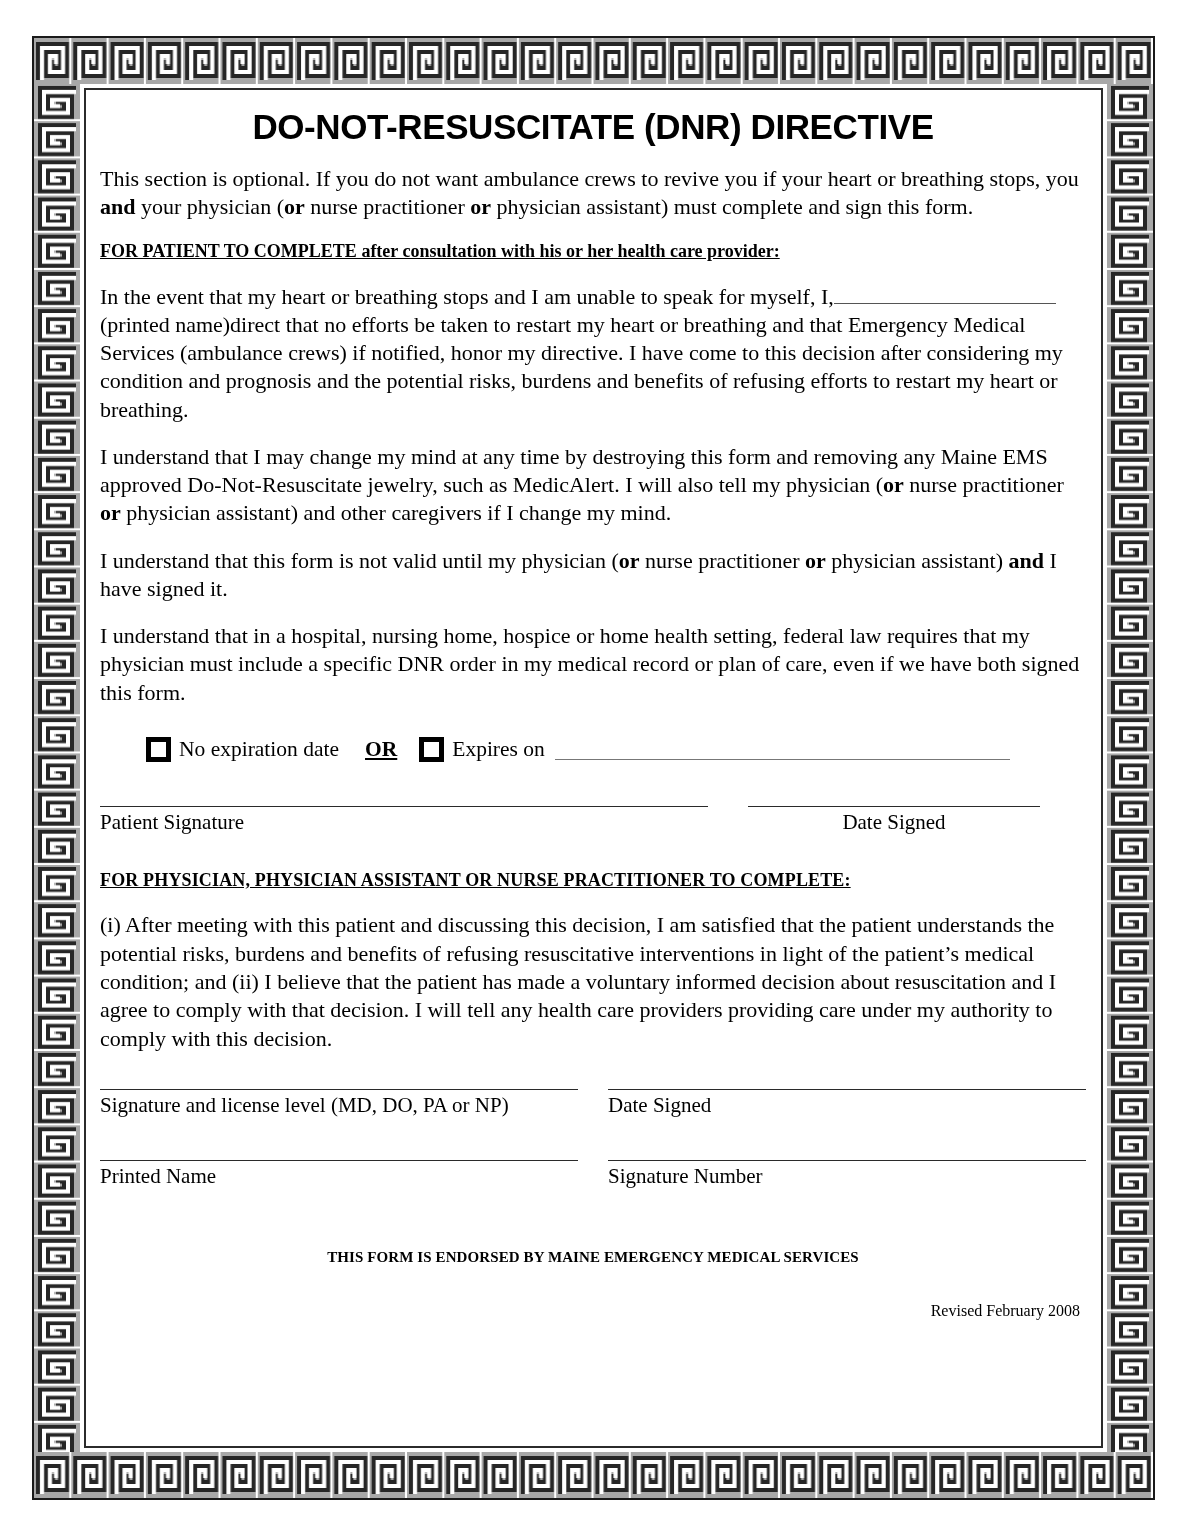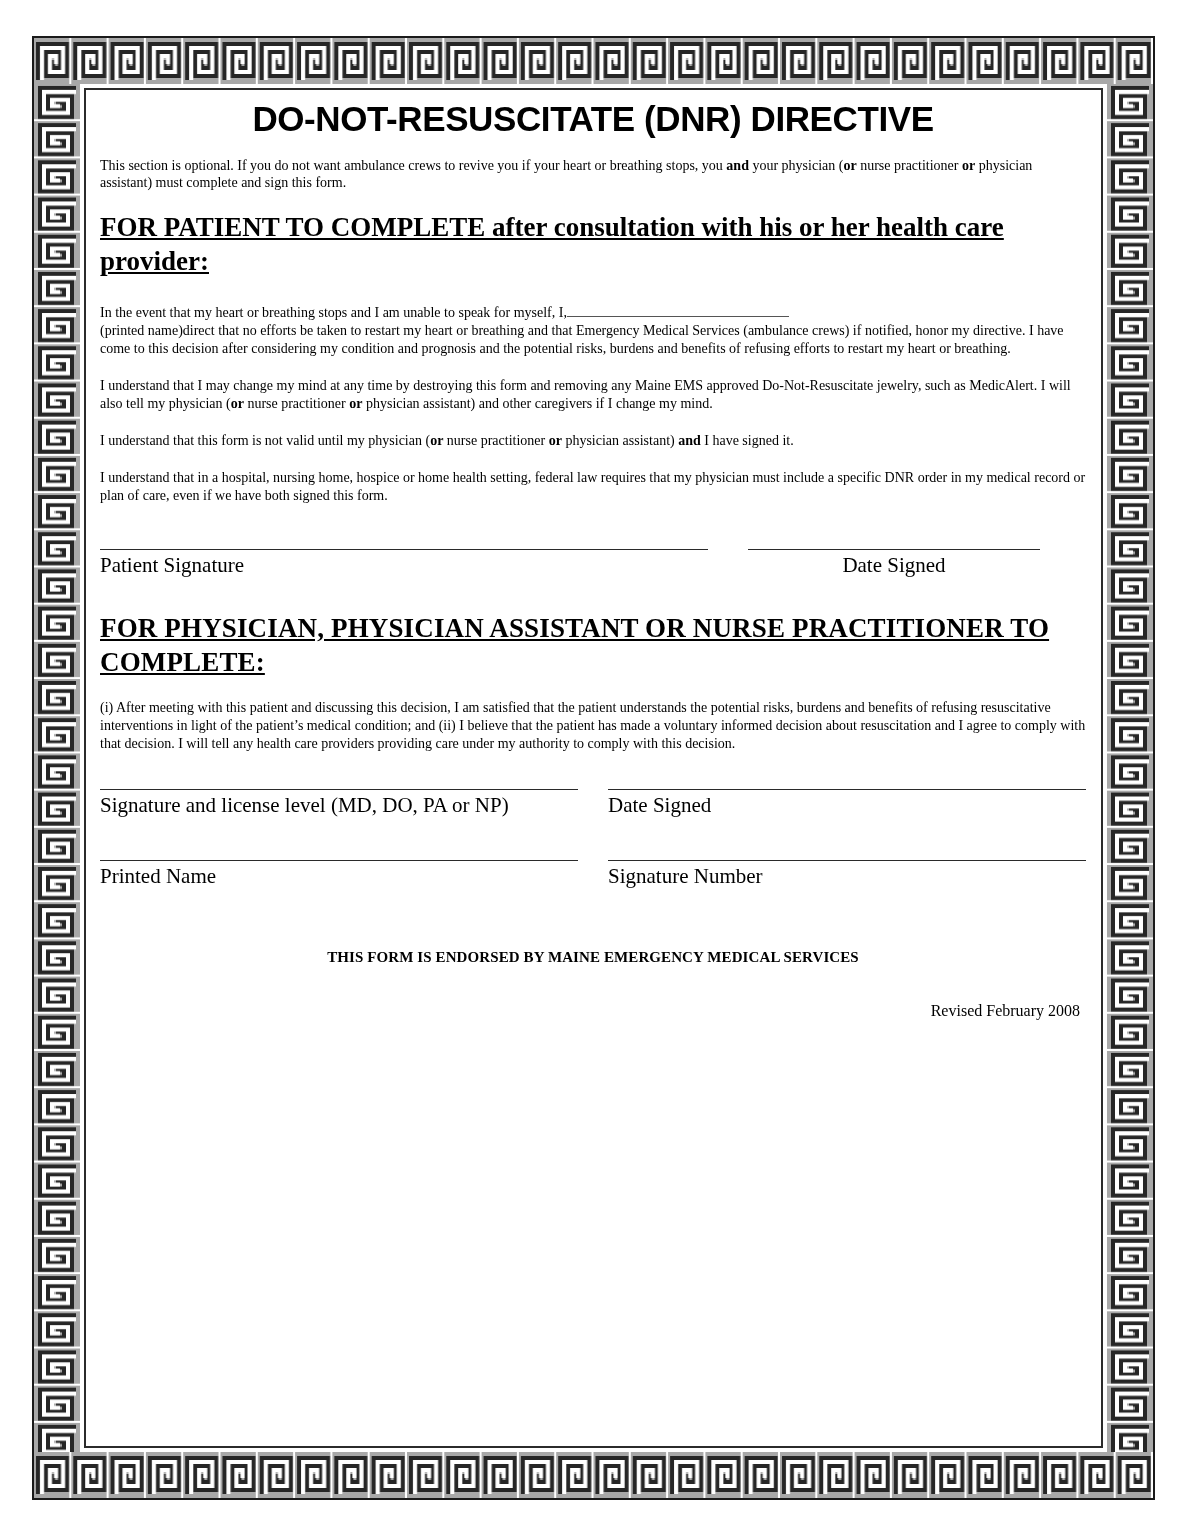--- a/index.html
+++ b/index.html
@@ -66,43 +66,43 @@
     right: 50px;
     bottom: 50px;
     background: #ffffff;
     border: 2px solid #2b2b2b;
     box-sizing: border-box;
   }
 
   .content {
     position: absolute;
     left: 14px;
-    top: 0;
+    top: 8px;
     width: 986px;
     height: 1340px;
   }
 
   
   .doc-title {
     font-family: "Liberation Sans", "DejaVu Sans", sans-serif;
     font-weight: bold;
     font-size: 35px;
     text-align: center;
     letter-spacing: -0.4px;
     margin: 10px 0 18px 0;
     line-height: 1.1;
   }
   p.body {
-    font-size: 14px;
+    font-size: 22px;
     line-height: 1.285;
     margin: 0 0 19px 0;
     text-align: left;
   }
   .section-head {
-    font-size: 27px;
+    font-size: 18px;
     font-weight: bold;
     text-decoration: underline;
     margin: 4px 0 20px 0;
     line-height: 1.25;
   }
   .section-head.wide { letter-spacing: 0.15px; }
 
   b { font-weight: bold; }
 
   .blank-inline {
@@ -236,20 +236,28 @@
         <div class="section-head">FOR PATIENT TO COMPLETE after consultation with his or her health care provider:</div>
 
         <p class="body"><span>In the event that my heart or breathing stops and I am unable to speak for myself, I,</span><span class="blank-inline" style="width:222px;"></span><br><span>(printed name)direct that no efforts be taken to restart my heart or breathing and that Emergency Medical Services (ambulance crews) if notified, honor my directive.  I have come to this decision after considering my condition and prognosis and the potential risks, burdens and benefits of refusing efforts to restart my heart or breathing.</span></p>
 
         <p class="body"><span>I understand that I may change my mind at any time by destroying this form and removing any Maine EMS approved Do-Not-Resuscitate jewelry, such as MedicAlert.  I will also tell my physician (</span><b>or</b><span> nurse practitioner </span><b>or</b><span> physician assistant) and other caregivers if I change my mind.</span></p>
 
         <p class="body"><span>I understand that this form is not valid until my physician (</span><b>or</b><span> nurse practitioner </span><b>or</b><span> physician assistant) </span><b>and</b><span> I have signed it.</span></p>
 
         <p class="body">I understand that in a hospital, nursing home, hospice or home health setting, federal law requires that my physician must include a specific DNR order in my medical record or plan of care, even if we have both signed this form.</p>
 
+        <div class="chk-row">
+          <span class="chkbox"></span>
+          <span class="chk-label">No expiration date</span>
+          <span class="or-word">OR</span>
+          <span class="chkbox"></span>
+          <span class="chk-label">Expires on</span>
+          <span class="expires-line"></span>
+        </div>
 
         <div class="sig-block">
           <div class="sig-row">
             <div class="sig-col" style="width:608px;">
               <div class="sig-rule"></div>
               <div class="sig-cap">Patient Signature</div>
             </div>
             <div class="sig-col" style="width:40px;"></div>
             <div class="sig-col" style="width:292px;">
               <div class="sig-rule"></div>

